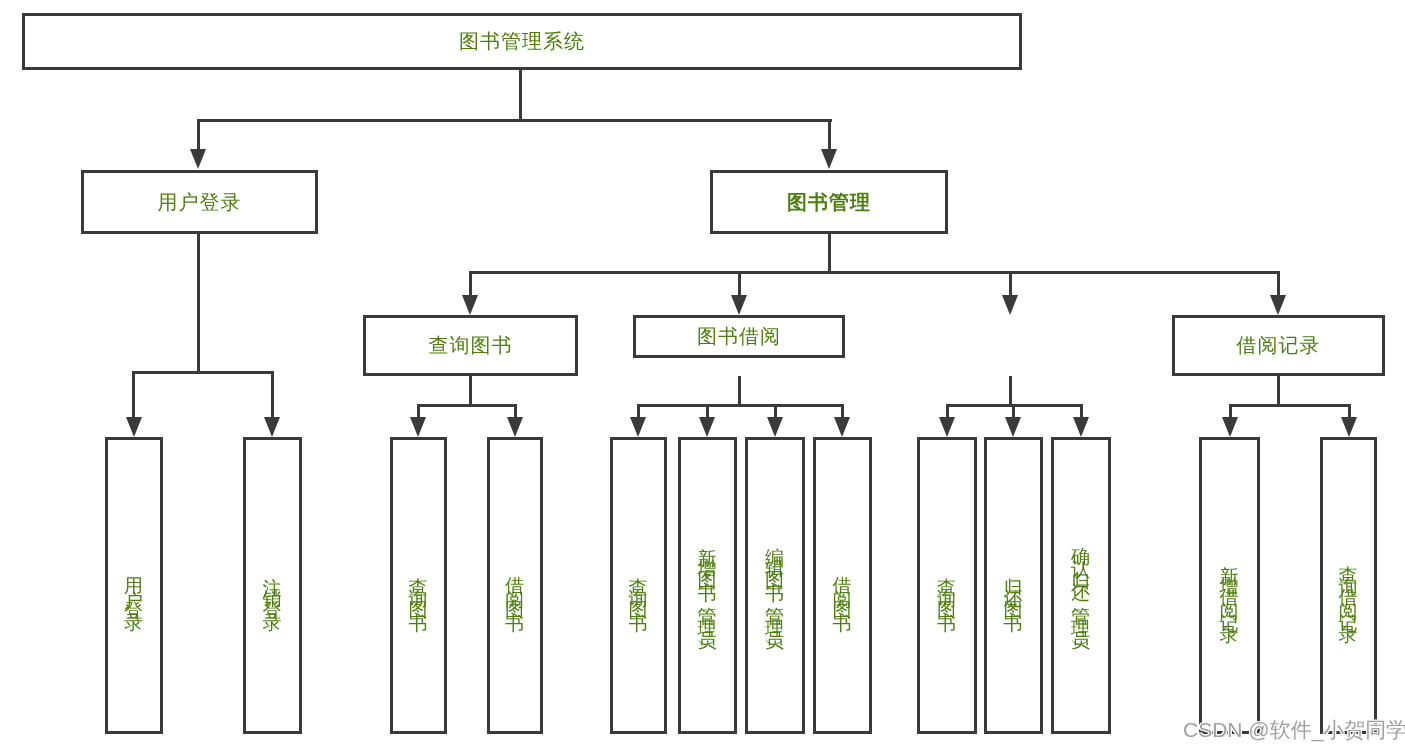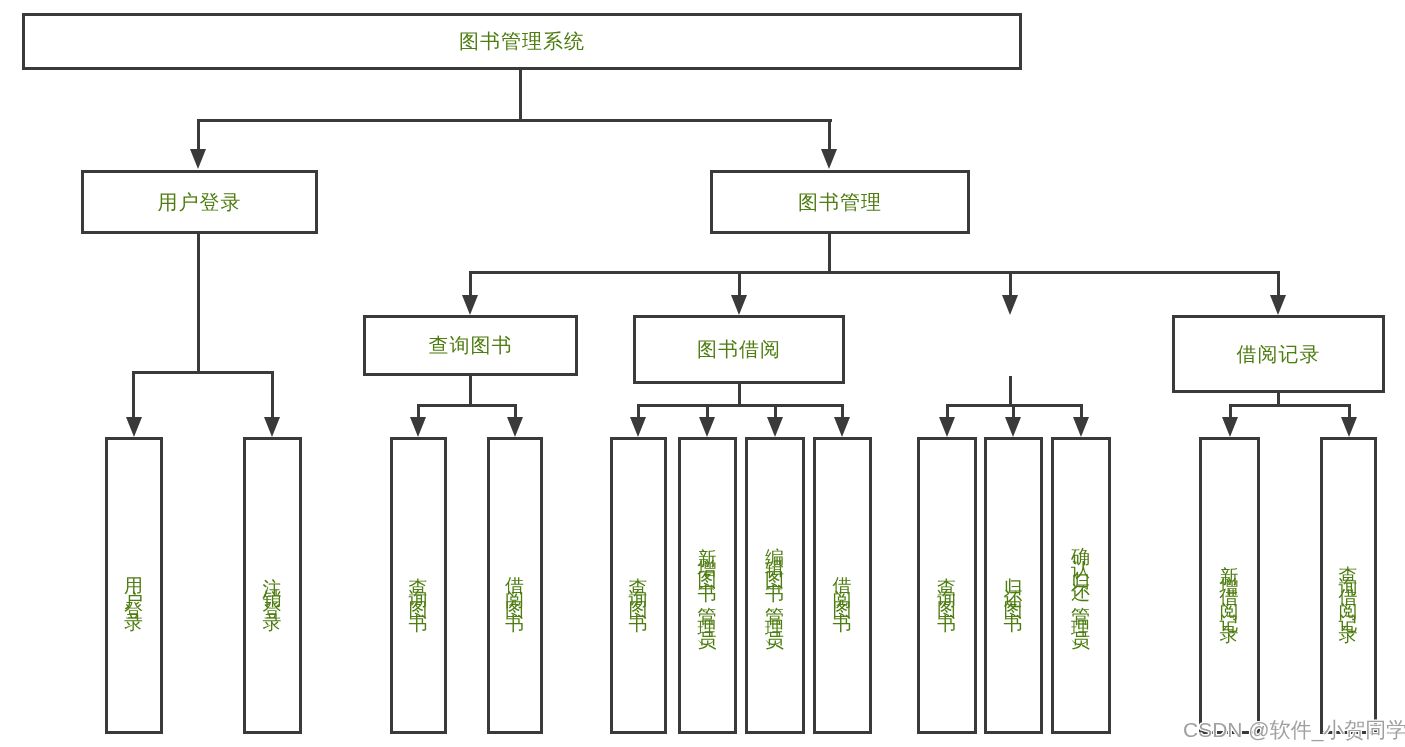--- a/index.html
+++ b/index.html
@@ -76,34 +76,34 @@
 <div class="canvas">
 
   <div class="box h" style="left:22px; top:13px; width:1000px; height:57px;">
     <span class="label">图书管理系统</span>
   </div>
 
   <div class="box h" style="left:81px; top:170px; width:237px; height:64px;">
     <span class="label">用户登录</span>
   </div>
 
-  <div class="box h" style="left:710px; top:170px; width:260px; height:64px;">
+  <div class="box h" style="left:710px; top:170px; width:238px; height:64px;font-weight:bold;">
     <span class="label">图书管理</span>
   </div>
 
   <div class="box h" style="left:363px; top:315px; width:215px; height:61px;">
     <span class="label">查询图书</span>
   </div>
 
-  <div class="box h" style="left:633px; top:315px; width:212px; height:69px;">
+  <div class="box h" style="left:633px; top:315px; width:212px; height:43px;">
     <span class="label">图书借阅</span>
   </div>
 
 
-  <div class="box h" style="left:1172px; top:315px; width:213px; height:78px;">
+  <div class="box h" style="left:1172px; top:315px; width:213px; height:61px;">
     <span class="label">借阅记录</span>
   </div>
 
   <div class="box leaf" style="left:105px; top:437px; width:58px; height:297px;">
     <span class="label">用户登录</span>
   </div>
 
   <div class="box leaf" style="left:243px; top:437px; width:59px; height:297px;">
     <span class="label">注销登录</span>
   </div>

